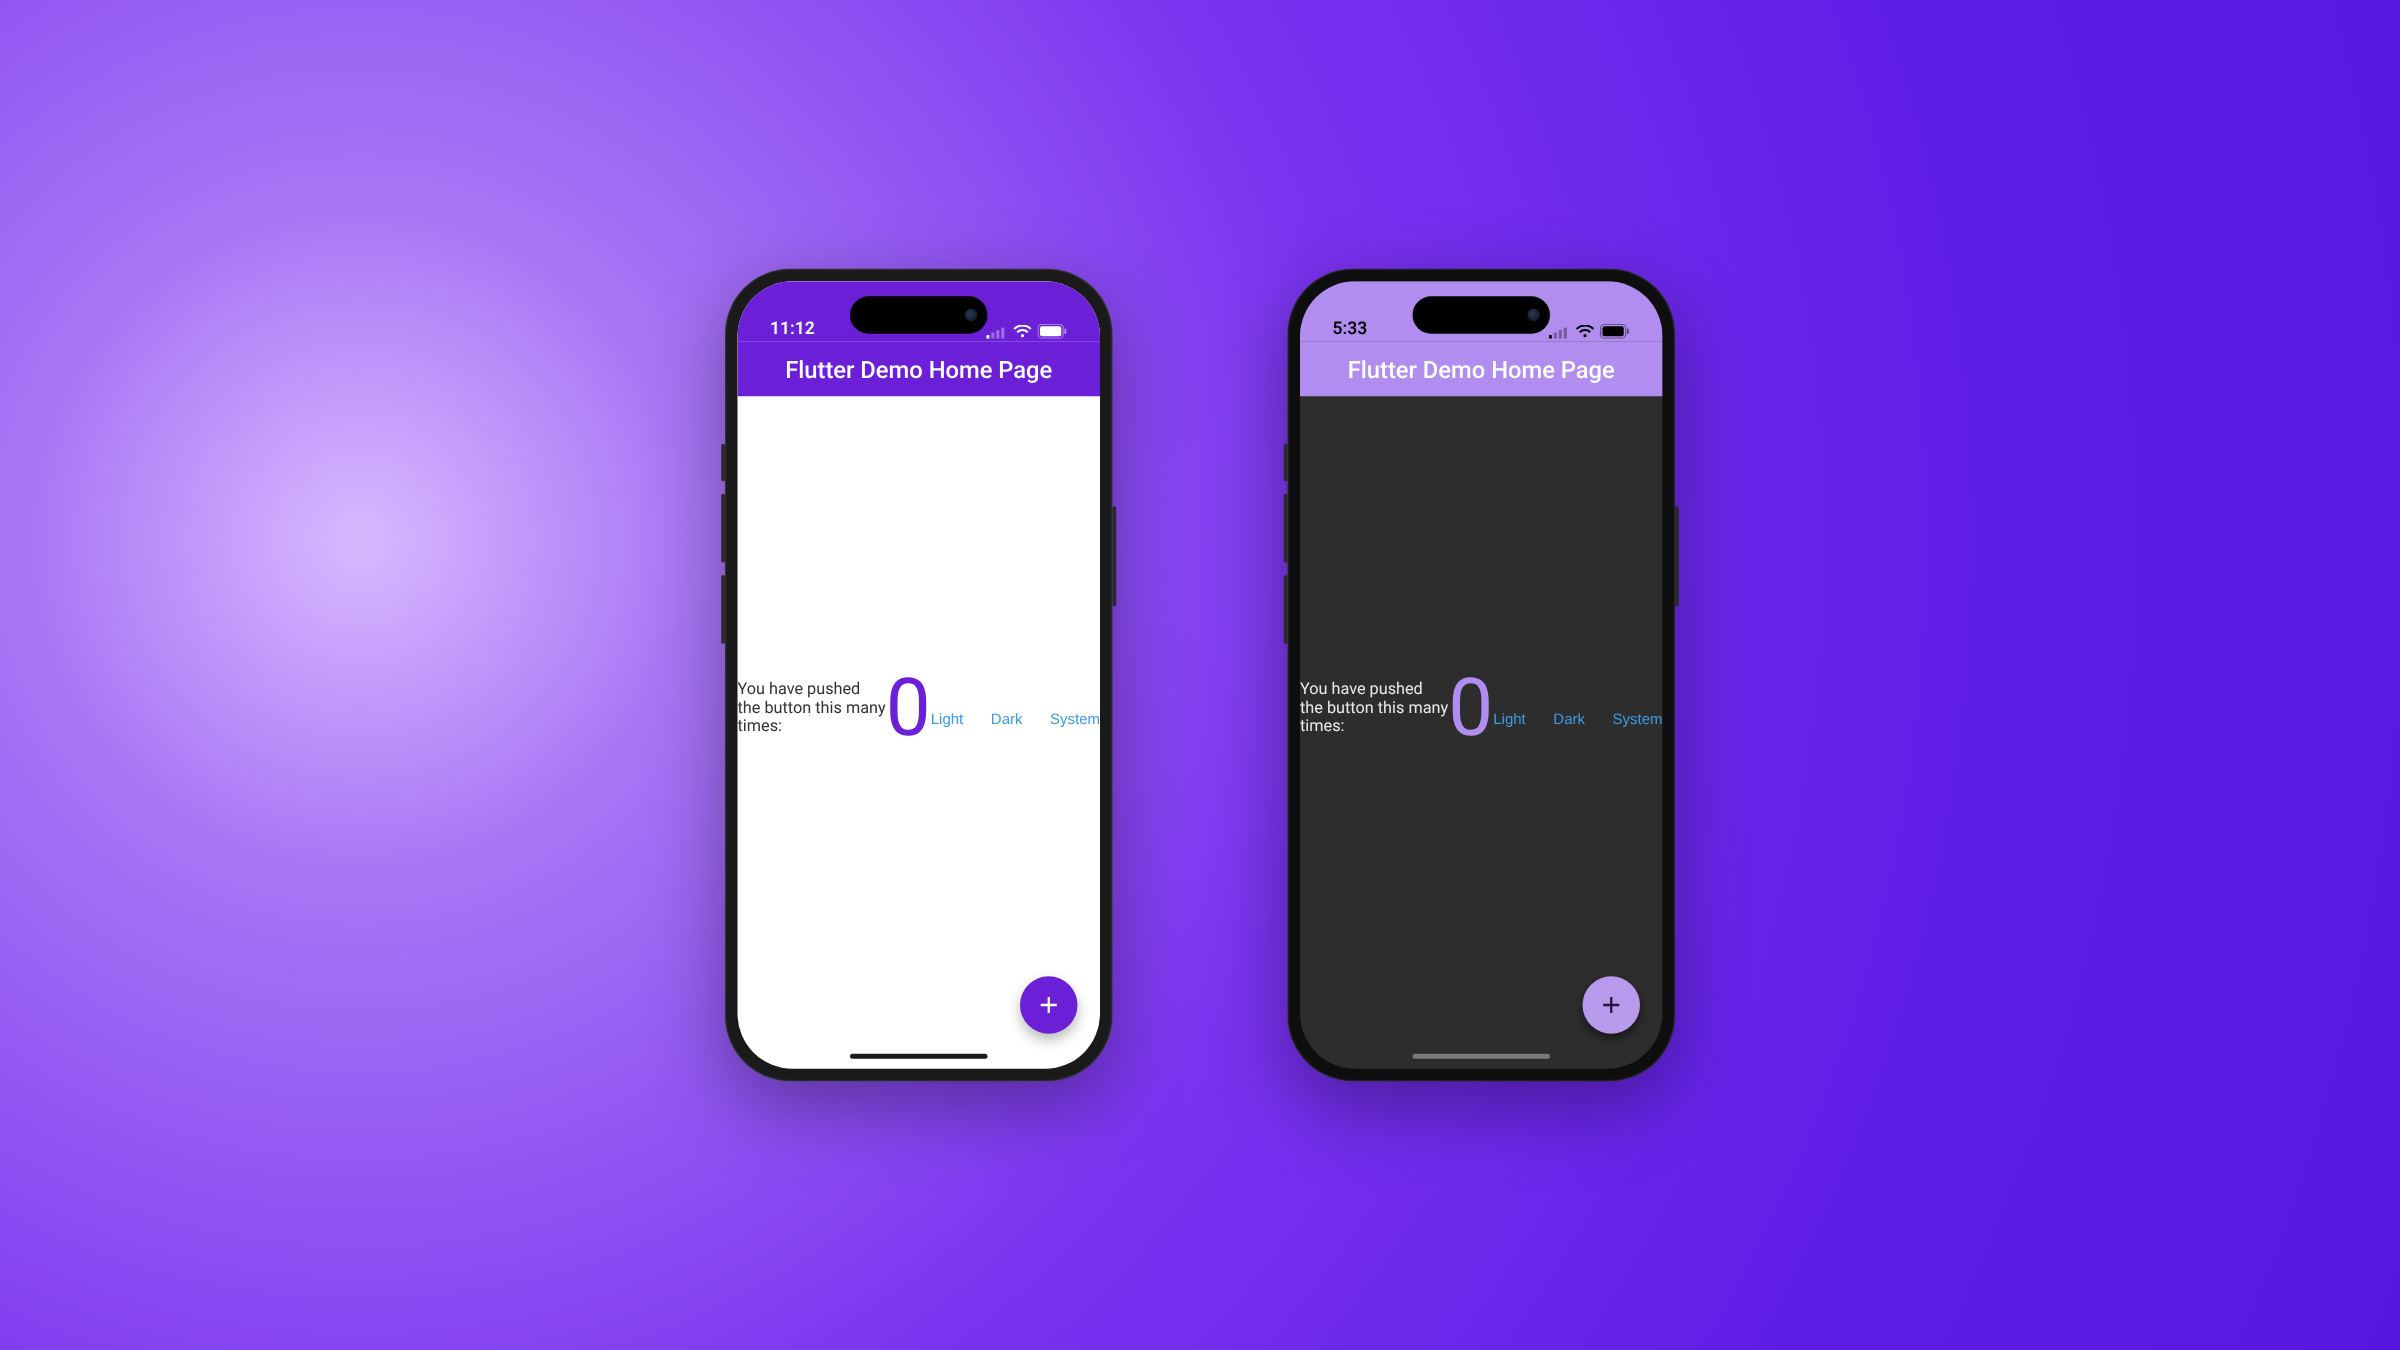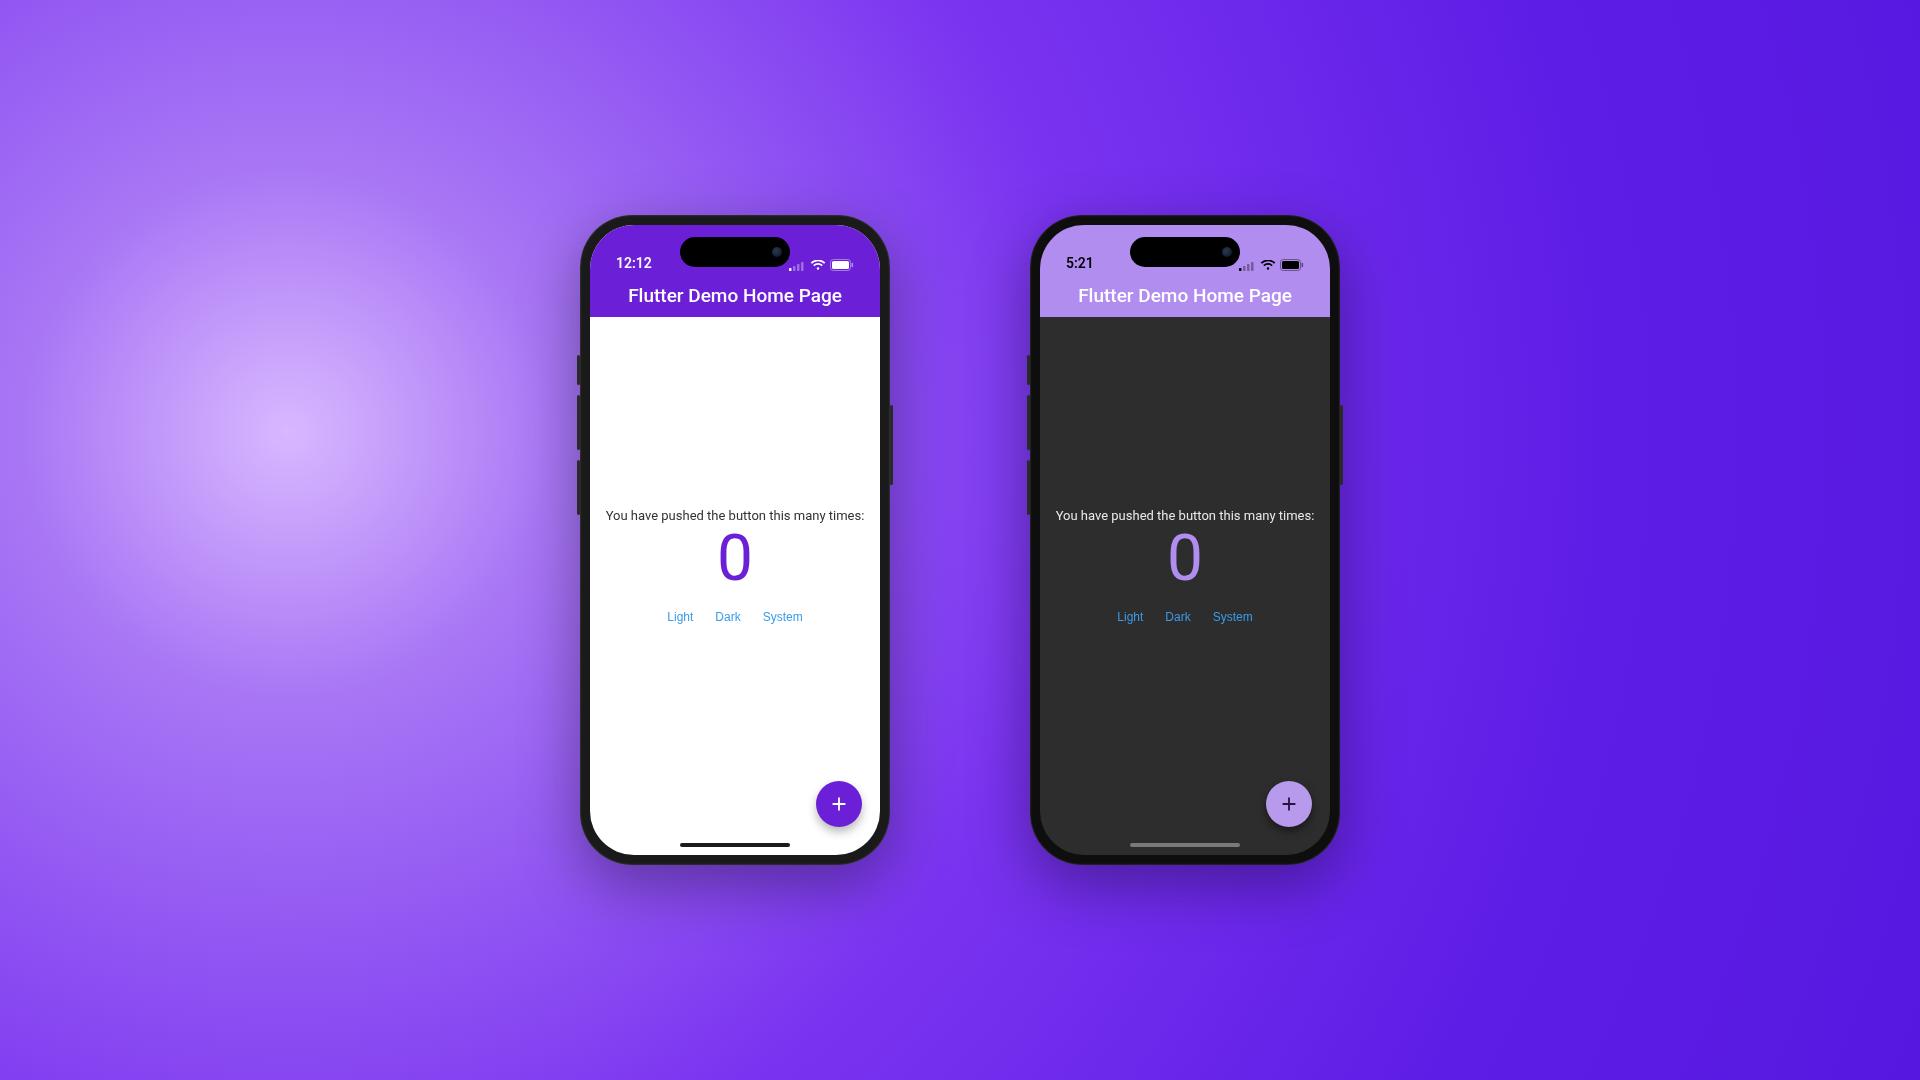--- a/index.html
+++ b/index.html
@@ -73,21 +73,21 @@
   .appbar {
     height: 44px;
     display:flex; align-items:center; justify-content:center;
     font-size: 19px; font-weight: 500;
   }
   .light .appbar { background:#6b1fd6; color:#fff; }
   .dark  .appbar { background:#b18df0; color:#fff; }
 
   .content {
     flex:1; position:relative;
-    display:flex; flex-direction:column; align-items:center; justify-content:center;
+    display:flex; flex-direction:row; align-items:center; justify-content:center;
     padding-bottom: 40px;
   }
   .prompt { font-size: 13px; }
   .light .prompt { color:#333; }
   .dark  .prompt { color:#e9e9e9; }
 
   .counter {
     font-size: 64px; font-weight: 400; line-height: 1.05;
     margin-top: 2px;
   }
@@ -125,21 +125,21 @@
 <div class="phone light">
   <div class="btn-side vol1"></div>
   <div class="btn-side vol2"></div>
   <div class="btn-side vol3"></div>
   <div class="btn-side pwr"></div>
 
   <div class="screen">
     <div class="island"></div>
 
     <div class="statusbar">
-      <span>12:12</span>
+      <span>11:12</span>
       <span class="status-icons">
         <svg width="17" height="11" viewBox="0 0 17 11">
             <g fill="currentColor">
               <rect x="0" y="8" width="2.5" height="3" rx="0.7"></rect>
               <rect x="4" y="6" width="2.5" height="5" rx="0.7" opacity="0.35"></rect>
               <rect x="8" y="4" width="2.5" height="7" rx="0.7" opacity="0.35"></rect>
               <rect x="12" y="2" width="2.5" height="9" rx="0.7" opacity="0.35"></rect>
             </g>
           </svg>
         <svg width="16" height="11" viewBox="0 0 16 11">
@@ -184,21 +184,21 @@
 <div class="phone dark">
   <div class="btn-side vol1"></div>
   <div class="btn-side vol2"></div>
   <div class="btn-side vol3"></div>
   <div class="btn-side pwr"></div>
 
   <div class="screen">
     <div class="island"></div>
 
     <div class="statusbar">
-      <span>5:21</span>
+      <span>5:33</span>
       <span class="status-icons">
         <svg width="17" height="11" viewBox="0 0 17 11">
             <g fill="currentColor">
               <rect x="0" y="8" width="2.5" height="3" rx="0.7"></rect>
               <rect x="4" y="6" width="2.5" height="5" rx="0.7" opacity="0.35"></rect>
               <rect x="8" y="4" width="2.5" height="7" rx="0.7" opacity="0.35"></rect>
               <rect x="12" y="2" width="2.5" height="9" rx="0.7" opacity="0.35"></rect>
             </g>
           </svg>
         <svg width="16" height="11" viewBox="0 0 16 11">

